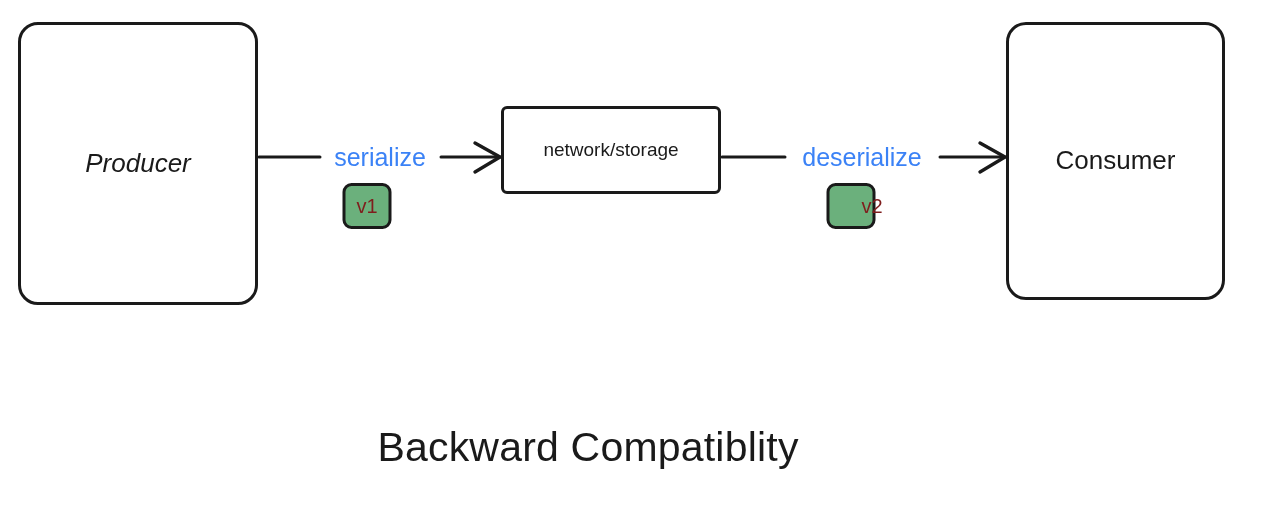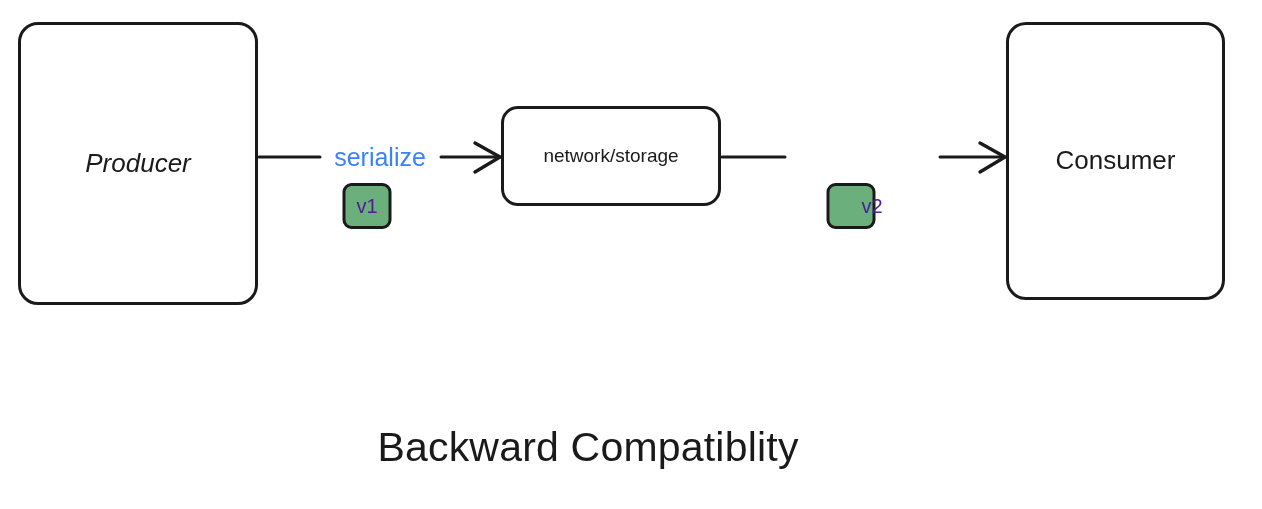--- a/index.html
+++ b/index.html
@@ -45,22 +45,22 @@
     border-radius: 20px;
     font-style: italic;
   }
   #node-producer .node-label { font-size: 26px; }
 
   
   #node-transport {
     left: 501px;
     top: 106px;
     width: 220px;
-    height: 100px;
-    border-radius: 17px;
+    height: 88px;
+    border-radius: 6px;
   }
   #node-transport .node-label { font-size: 19px; }
 
   
   #node-consumer {
     left: 1006px;
     top: 22px;
     width: 219px;
     height: 278px;
     border-radius: 20px;
@@ -113,21 +113,21 @@
     border: 3px solid #1a1a1a;
     border-radius: 9px;
     display: flex;
     align-items: center;
     justify-content: center;
     transform: translateX(-50%);
   }
   .version-badge-label {
     font-family: "Liberation Sans", sans-serif;
     font-size: 20px;
-    color: #4c1d95;
+    color: #7f1d1d;
     line-height: 1;
   }
   #badge-v1 { left: 367px; top: 183px; }
   #badge-v2 { left: 851px; top: 183px; }
 
   
   #diagram-title {
     position: absolute;
     left: 0;
     top: 424px;
@@ -163,20 +163,21 @@
   <div class="node" id="node-transport">
     <span class="node-label">network/storage</span>
   </div>
 
   <div class="node" id="node-consumer">
     <span class="node-label">Consumer</span>
   </div>
 
   <div class="edge-label" id="edge-label-serialize">serialize</div>
 
+  <div class="edge-label" id="edge-label-deserialize">deserialize</div>
 
   <div class="version-badge" id="badge-v1" style="background-color: rgb(107, 176, 124);">
     <span class="version-badge-label">v1</span>
   </div>
 
   <div class="version-badge" id="badge-v2" style="background-color: rgb(107, 176, 124); padding-left: 42px;">
     <span class="version-badge-label">v2</span>
   </div>
 
   <div id="diagram-title">Backward Compatiblity</div>

